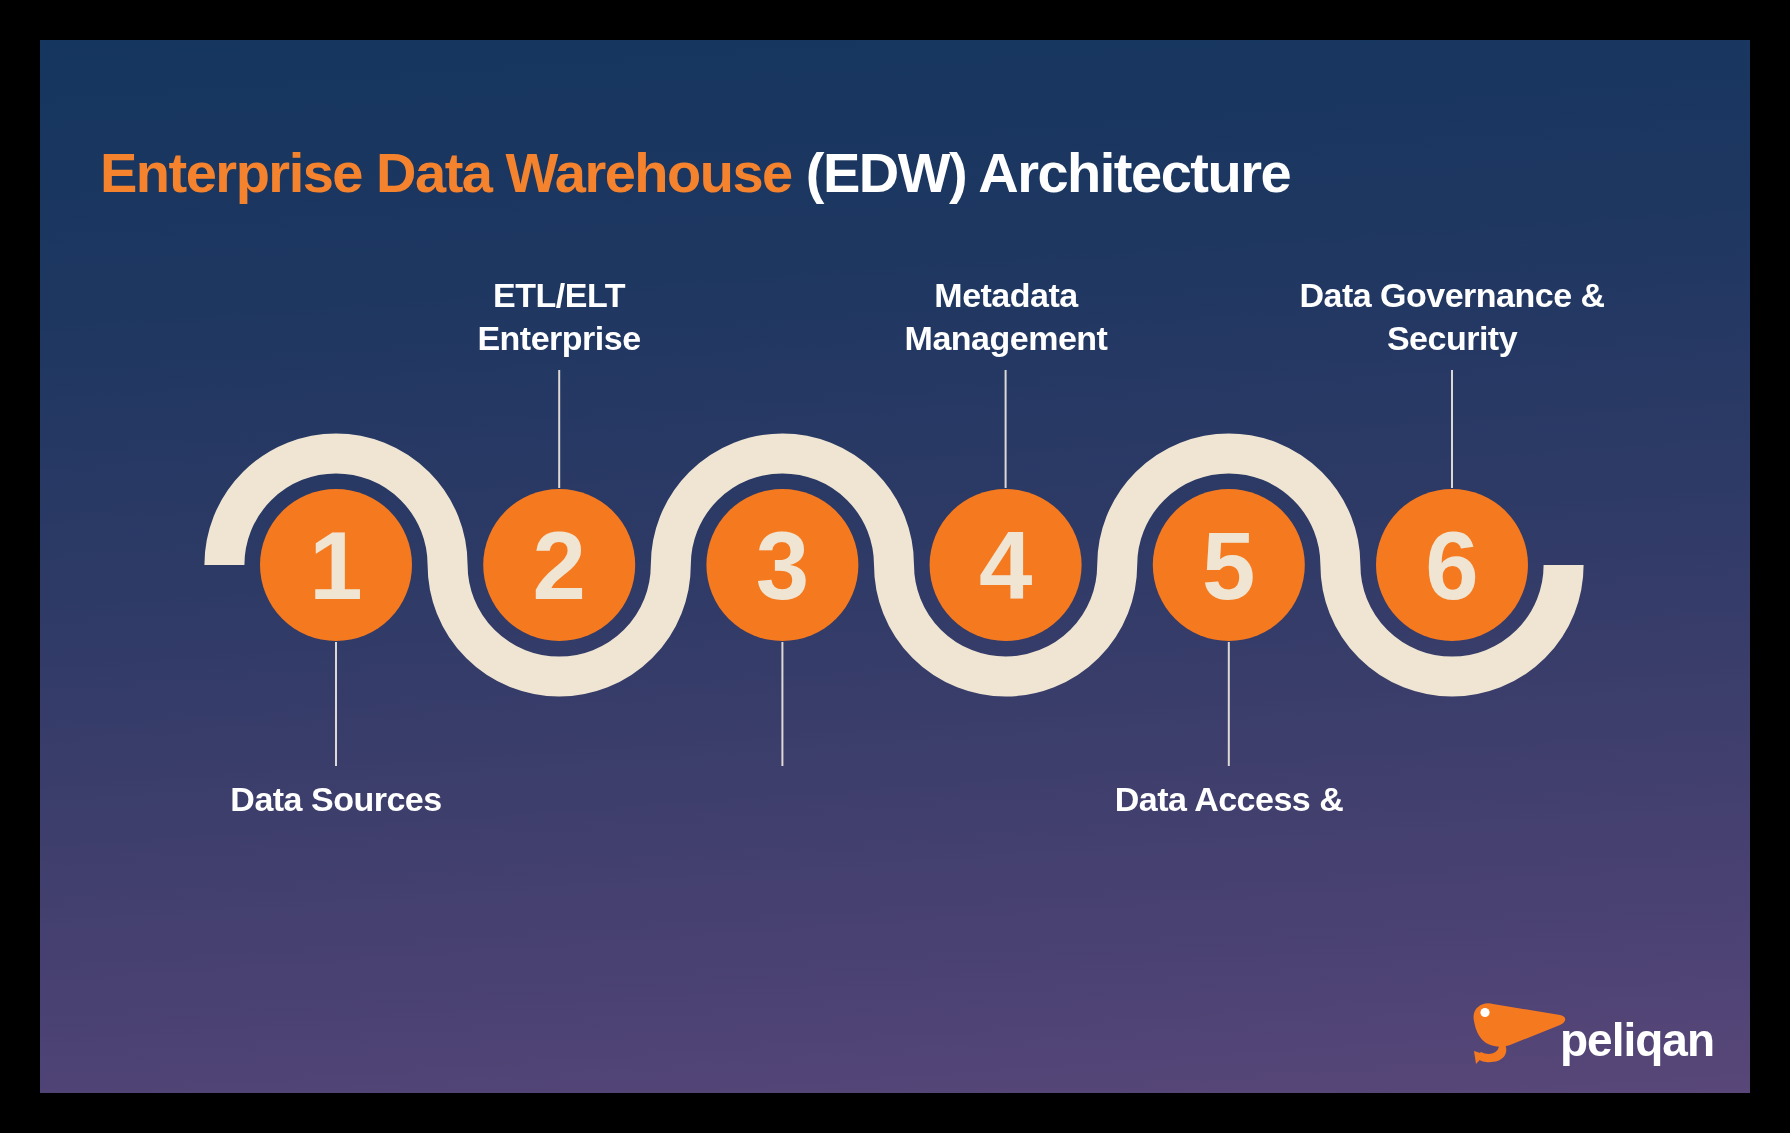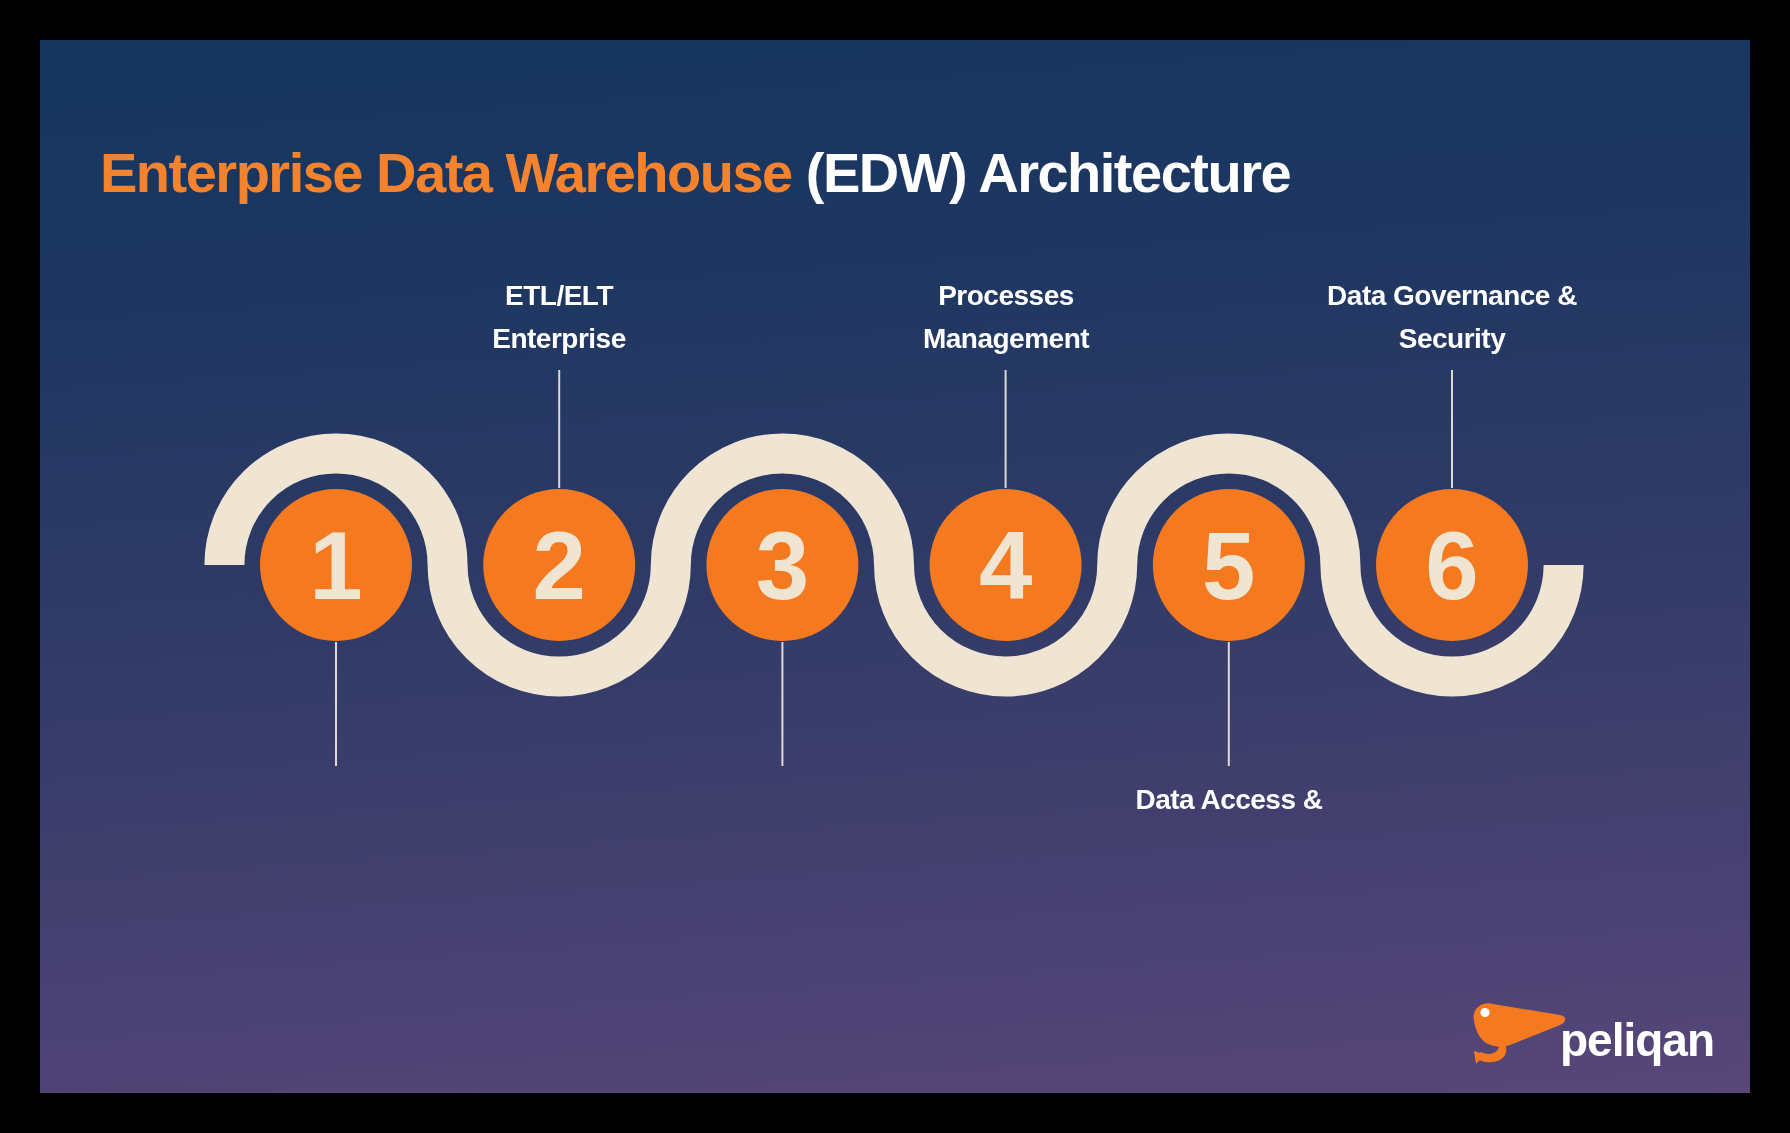--- a/index.html
+++ b/index.html
@@ -21,21 +21,21 @@
     position:absolute;left:60px;top:64px;
     font-size:56px;line-height:62px;font-weight:bold;
     letter-spacing:-1.5px;white-space:nowrap;
   }
   .title .hl{color:#F5822D;}
   .title .rest{color:#FFFFFF;margin-left:14px;}
   .wave-svg{position:absolute;left:0;top:0;width:1710px;height:1053px;}
   .step-label{
     position:absolute;
     transform:translateX(-50%);
-    color:#FFFFFF;font-size:28px;font-weight:bold;line-height:43px;
+    color:#FFFFFF;font-size:34px;font-weight:bold;line-height:43px;
     letter-spacing:-0.5px;text-align:center;white-space:nowrap;
   }
   .logo{
     position:absolute;right:36px;bottom:28px;
     display:flex;align-items:flex-end;
   }
   .logo-text{
     color:#FFFFFF;font-size:46px;font-weight:bold;
     letter-spacing:-1px;margin-left:-14px;line-height:1;
     padding-bottom:2px;
@@ -73,30 +73,33 @@
     <circle cx="1412" cy="525" r="76" fill="#F5791F"></circle>
 
     <text x="296" y="559" text-anchor="middle" font-family="Liberation Sans, sans-serif" font-weight="bold" font-size="96" fill="#EFE5D2">1</text>
     <text x="519.2" y="559" text-anchor="middle" font-family="Liberation Sans, sans-serif" font-weight="bold" font-size="96" fill="#EFE5D2">2</text>
     <text x="742.4" y="559" text-anchor="middle" font-family="Liberation Sans, sans-serif" font-weight="bold" font-size="96" fill="#EFE5D2">3</text>
     <text x="965.6" y="559" text-anchor="middle" font-family="Liberation Sans, sans-serif" font-weight="bold" font-size="96" fill="#EFE5D2">4</text>
     <text x="1188.8" y="559" text-anchor="middle" font-family="Liberation Sans, sans-serif" font-weight="bold" font-size="96" fill="#EFE5D2">5</text>
     <text x="1412" y="559" text-anchor="middle" font-family="Liberation Sans, sans-serif" font-weight="bold" font-size="96" fill="#EFE5D2">6</text>
   </svg>
 
+  <div class="step-label" style="left:296px;top:738px;">
+    <div>Data Sources</div>
+  </div>
   <div class="step-label" style="left:1189px;top:738px;">
     <div>Data Access &amp;</div>
   </div>
 
   <div class="step-label" style="left:519px;bottom:733px;">
     <div>ETL/ELT</div>
     <div>Enterprise</div>
   </div>
   <div class="step-label" style="left:966px;bottom:733px;">
-    <div>Processes</div>
+    <div>Metadata</div>
     <div>Management</div>
   </div>
   <div class="step-label" style="left:1412px;bottom:733px;">
     <div>Data Governance &amp;</div>
     <div>Security</div>
   </div>
 
   <div class="logo">
     <svg width="112" height="66" viewBox="0 0 112 66">
       <path d="M12 22 C9 9 21 2 31 5 L98 16 C105 17.2 105 23 98 26 L48 46 C37 50 24 47 18 38 C14 32 13 27 12 22 Z" fill="#F5791F"></path>

